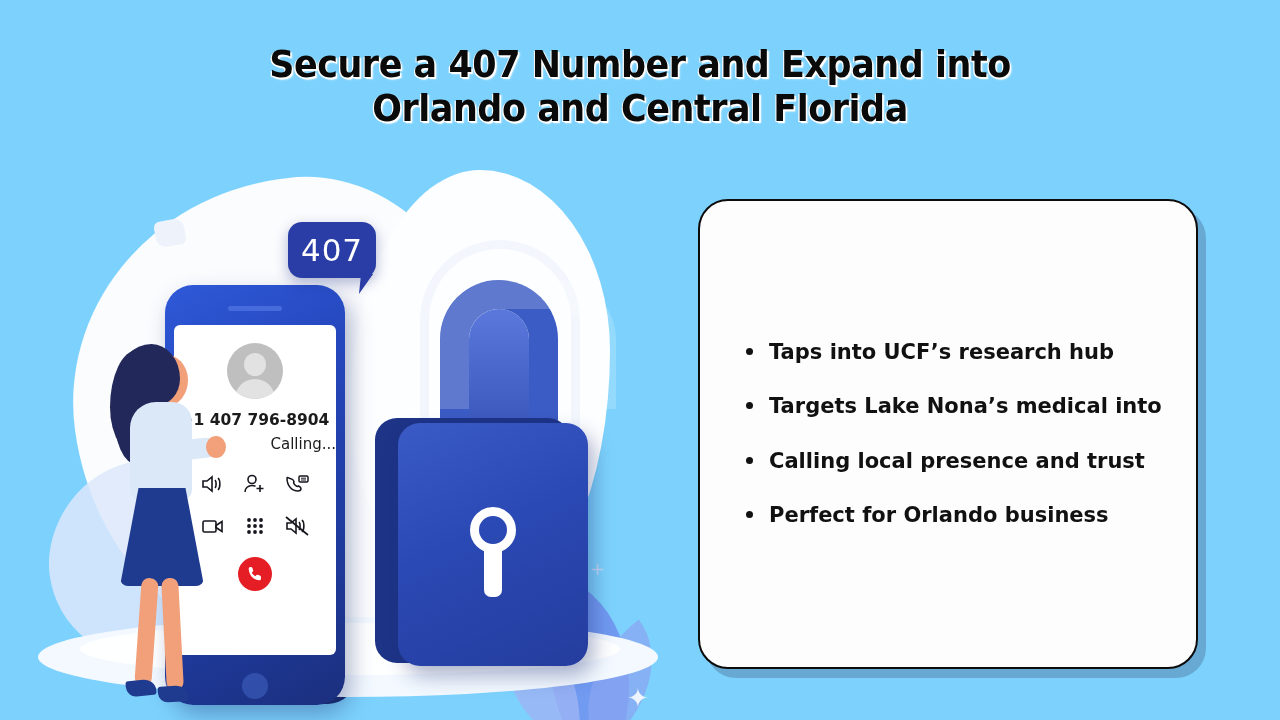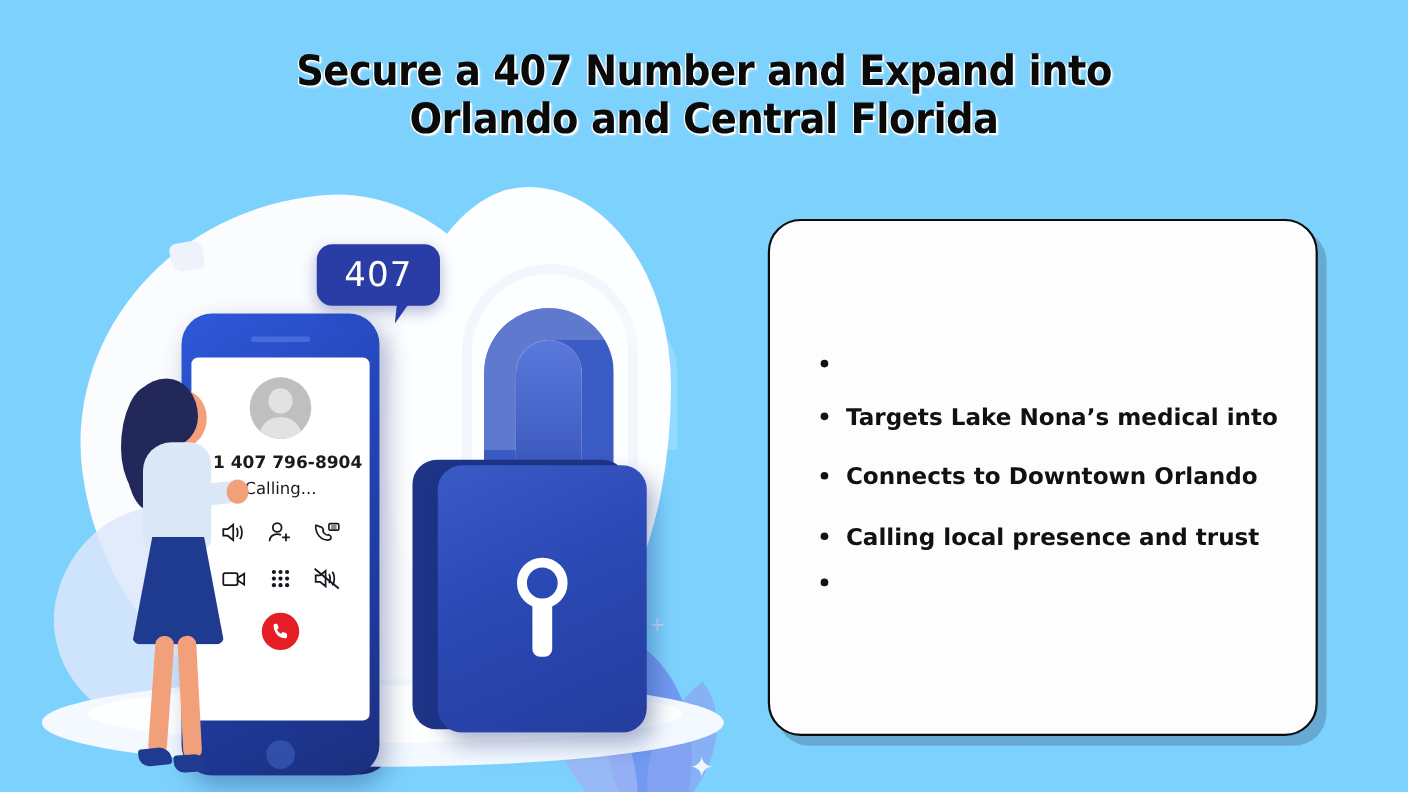--- a/index.html
+++ b/index.html
@@ -104,21 +104,21 @@
     width:30px; height:26px;
     background:#eef3fb;
     border-radius:6px 10px 6px 10px;
     transform:rotate(-10deg);
   }
 
   
   .bubble {
     position:absolute;
     left:268px; top:62px;
-    width:112px; height:56px;
+    width:88px; height:56px;
     background:#2a3da6;
     border-radius:14px;
     display:flex; align-items:center; justify-content:center;
     box-shadow:0 5px 14px rgba(30,45,130,.35);
   }
   .bubble-text {
     color:#ffffff;
     font-size:31px;
     font-weight:500;
     letter-spacing:1px;
@@ -199,21 +199,21 @@
     text-align:center;
     font-family:"DejaVu Sans", sans-serif;
     font-weight:bold;
     font-size:15.5px;
     color:#1b1b1b;
     white-space:nowrap;
   }
   .call-status {
     position:absolute;
     left:0; top:110px; width:162px;
-    text-align:center;
+    text-align:right;
     font-family:"DejaVu Sans", sans-serif;
     font-size:15px;
     color:#1b1b1b;
   }
 
   .ctrl-grid {
     position:absolute;
     left:18px; top:148px;
     width:126px;
     display:grid;
@@ -511,30 +511,28 @@
     <span class="bubble-text">407</span>
   </div>
   <div class="bubble-tail"></div>
 </div>
 
 <div class="card-shadow"></div>
 <div class="card">
   <ul class="bullet-list">
     <li class="bullet">
       <span class="dot"></span>
+      <span class="btext">Taps into UCF’s research hub</span>
     </li>
     <li class="bullet">
       <span class="dot"></span>
       <span class="btext">Targets Lake Nona’s medical into</span>
     </li>
     <li class="bullet">
       <span class="dot"></span>
-      <span class="btext">Connects to Downtown Orlando</span>
-    </li>
-    <li class="bullet">
-      <span class="dot"></span>
       <span class="btext">Calling local presence and trust</span>
     </li>
     <li class="bullet">
       <span class="dot"></span>
+      <span class="btext">Perfect for Orlando business</span>
     </li>
   </ul>
 </div>
 
 </body></html>

